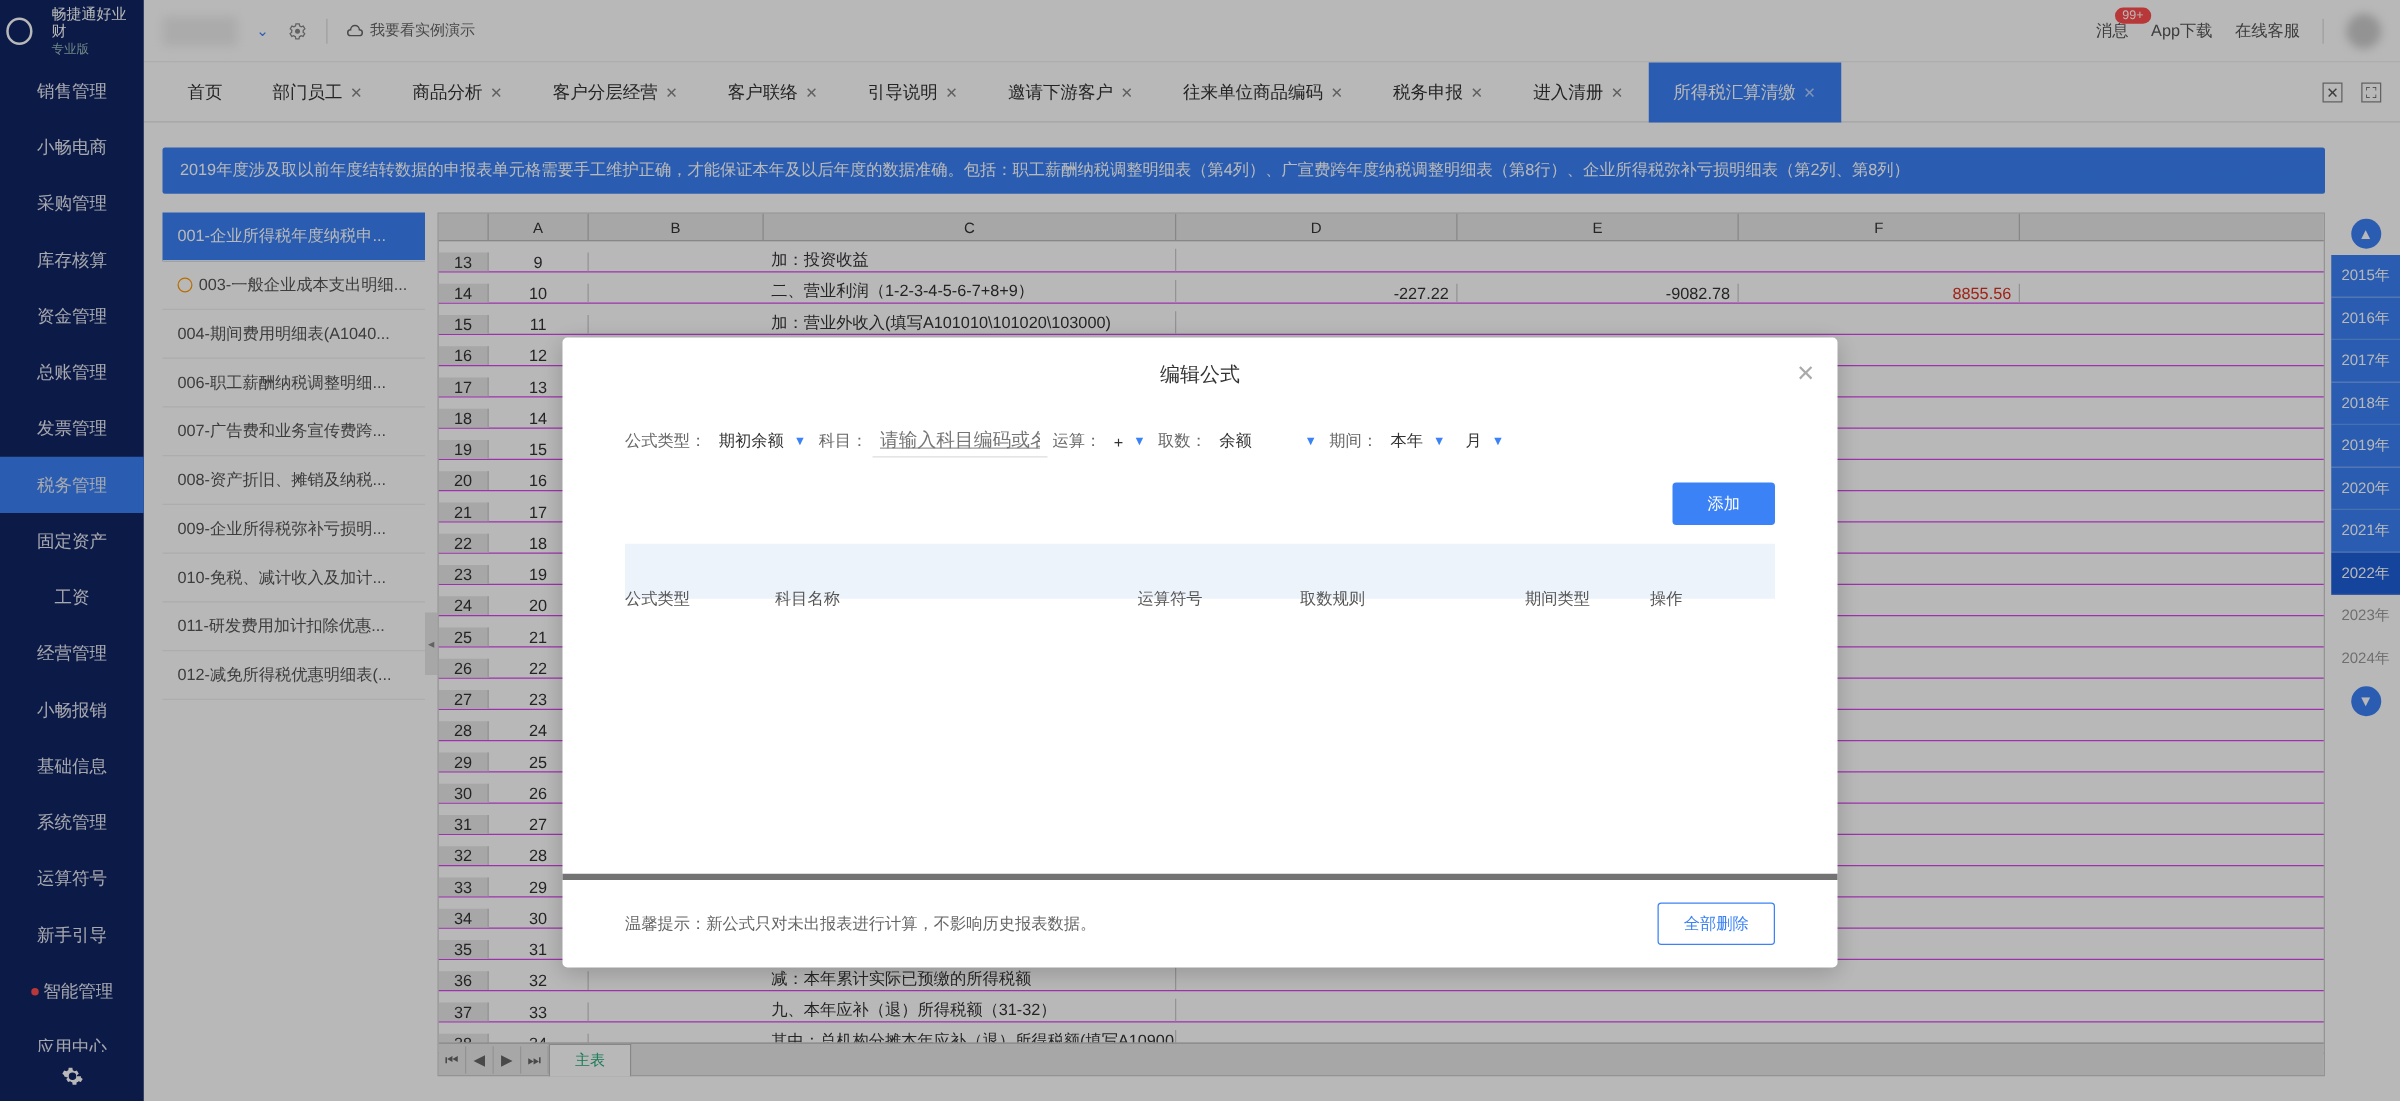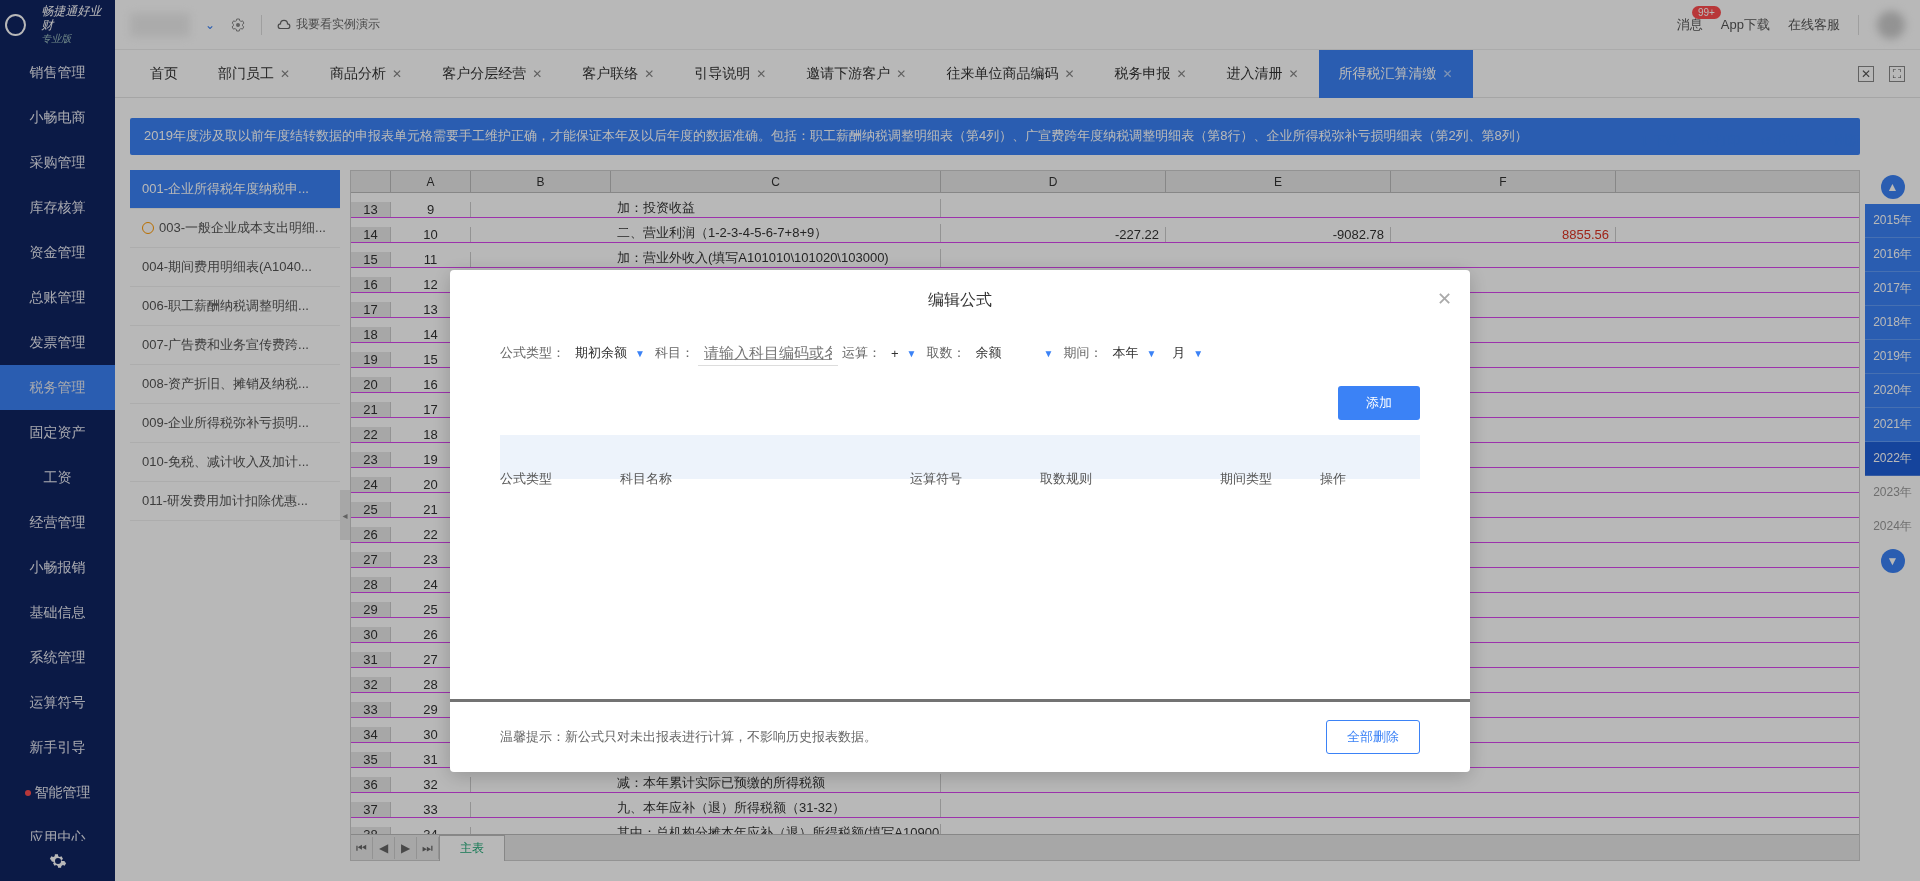--- a/index.html
+++ b/index.html
@@ -1,20 +1,20 @@
 <!DOCTYPE html>
 <html><head>
 <meta charset="utf-8">
 <style>
 * { margin: 0; padding: 0; box-sizing: border-box; font-family: "Microsoft YaHei", Arial, sans-serif; }
 body { background: #fff; font-size: 12px; color: #333; overflow: hidden; width: 1920px; height: 881px; position: relative; }
 
 
 .sidebar { position: absolute; left: 0; top: 0; width: 115px; height: 881px; background: #102462; color: #fff; display: flex; flex-direction: column; z-index: 5; }
-.logo-area { height: 50px; padding: 8px 5px; display: flex; align-items: center; gap: 15px; font-style: italic; }
+.logo-area { height: 50px; padding: 8px 5px; display: flex; align-items: center; gap: 15px; }
 .logo-icon { width: 22px; height: 22px; border: 2px solid #fff; border-radius: 50%; position: relative; }
 .logo-text { font-size: 12px; line-height: 1.2; }
 .logo-sub { font-size: 10px; color: #9bb; }
 .nav-items { flex: 1; overflow-y: auto; }
 .nav-item { height: 45px; display: flex; align-items: center; justify-content: center; font-size: 14px; cursor: pointer; color: #e8eaf2; }
 .nav-item.active { background: #3b82f6; }
 .nav-item.dot::before { content: ""; width: 6px; height: 6px; background: #ff4d4f; border-radius: 50%; margin-right: 4px; }
 .nav-footer { height: 40px; display: flex; align-items: center; justify-content: center; }
 .gear { width: 18px; height: 18px; }
 
@@ -87,21 +87,21 @@
 .form-row { display: flex; align-items: center; gap: 4px; font-size: 13px; color: #333; margin-bottom: 20px; flex-wrap: nowrap; }
 .form-row label { color: #666; }
 .sel { display: flex; align-items: center; gap: 8px; padding: 4px 6px; cursor: pointer; }
 .sel .caret { color: #3b82f6; font-size: 10px; }
 .inp { border: none; border-bottom: 1px solid #ddd; padding: 4px 6px; width: 140px; font-size: 15px; color: #999; outline: none; text-decoration: underline; }
 .btn-add { margin-left: auto; background: #3b82f6; color: #fff; border: none; padding: 8px 28px; border-radius: 3px; font-size: 13px; cursor: pointer; }
 .table-head { display: flex; background: #edf3fb; height: 44px; align-items: center; font-size: 13px; color: #555; }
 .table-head > div { text-align: left; margin-top: 44px; }
 .th1 { width: 120px; } .th2 { flex: 1; } .th3 { width: 130px; } .th4 { width: 180px; } .th5 { width: 100px; } .th6 { width: 100px; }
 .table-body { height: 200px; }
-.modal-footer { border-top: 3px solid #737373; padding: 18px 50px; display: flex; align-items: center; font-size: 13px; }
+.modal-footer { border-top: 5px solid #737373; padding: 18px 50px; display: flex; align-items: center; font-size: 13px; }
 .tip { color: #666; }
 .btn-delall { margin-left: auto; border: 1px solid #3b82f6; color: #3b82f6; background: #fff; padding: 7px 20px; border-radius: 3px; cursor: pointer; font-size: 13px; }
 
 svg { display: block; }
 </style>
 </head>
 <body>
 
 <div class="sidebar">
   <div class="logo-area">
@@ -246,20 +246,23 @@
         <span>008-资产折旧、摊销及纳税...</span>
       </div>
       <div class="sublist-item">
         <span>009-企业所得税弥补亏损明...</span>
       </div>
       <div class="sublist-item">
         <span>010-免税、减计收入及加计...</span>
       </div>
       <div class="sublist-item">
         <span>011-研发费用加计扣除优惠...</span>
+      </div>
+      <div class="sublist-item">
+        <span>012-减免所得税优惠明细表(...</span>
       </div>
     </div>
   <div class="collapse-handle">◂</div>
 </div>
 
 <div class="sheet">
   <div class="col-headers">
     <div class="ch-rownum"></div>
     <div class="ch-a">A</div>
     <div class="ch-b">B</div>

